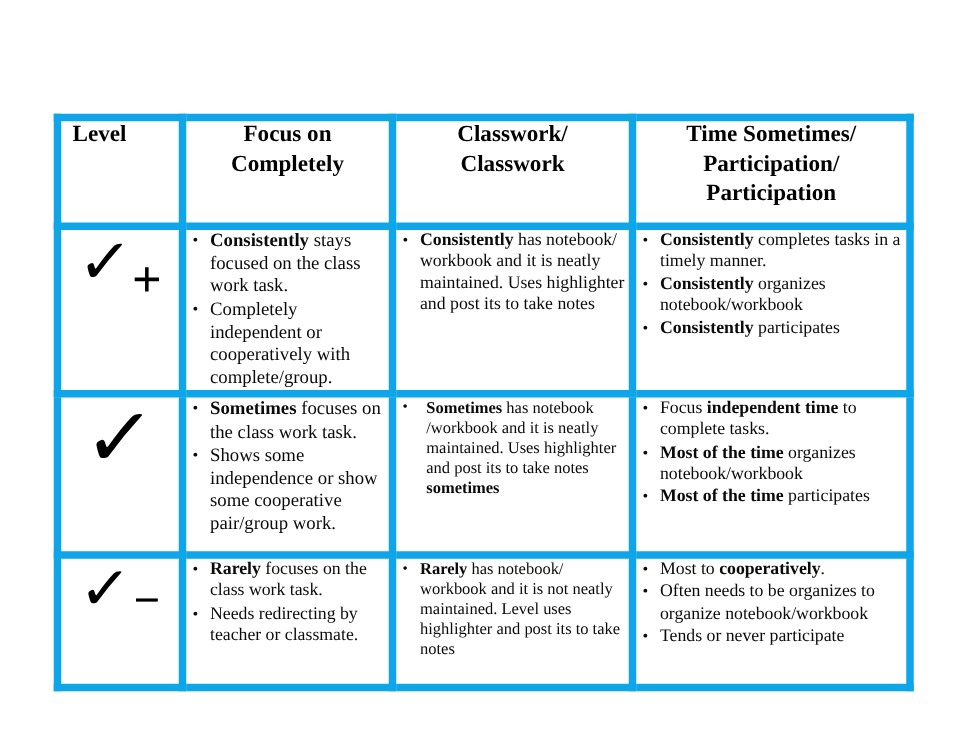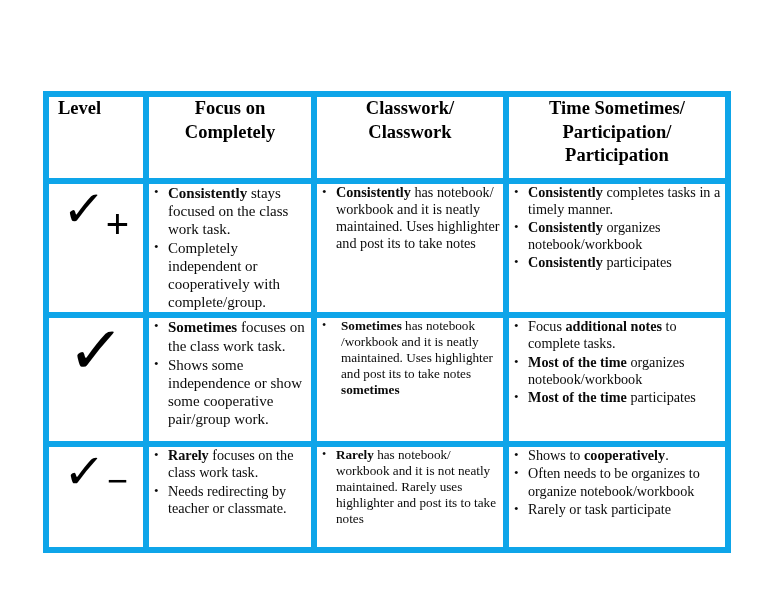--- a/index.html
+++ b/index.html
@@ -223,21 +223,21 @@
         </td>
 
         <td class="body-cell txt-13">
           <ul>
             <li class="indent-bullet"><b>Sometimes</b><span> has notebook /workbook and it is neatly maintained.  Uses highlighter and post its to take notes </span><b>sometimes</b></li>
           </ul>
         </td>
 
         <td class="body-cell txt-14">
           <ul>
-            <li><span>Focus </span><b>additional notes</b><span> to complete tasks.</span></li>
+            <li><span>Focus </span><b>independent time</b><span> to complete tasks.</span></li>
             <li><b>Most of the time</b><span> organizes notebook/workbook</span></li>
             <li><b>Most of the time</b><span> participates</span></li>
           </ul>
         </td>
       </tr>
 
       <tr class="row3">
         <td class="level-cell">
           <span class="mark mark-minus">
             <span class="tick">✓</span><span class="sign">−</span>
@@ -246,28 +246,28 @@
 
         <td class="body-cell txt-14">
           <ul>
             <li><b>Rarely</b><span> focuses on the class work task.</span></li>
             <li><span>Needs redirecting by teacher or classmate.</span></li>
           </ul>
         </td>
 
         <td class="body-cell txt-13">
           <ul>
-            <li><b>Rarely</b><span> has notebook/ workbook and it is not neatly maintained.  Rarely uses highlighter and post its to take notes</span></li>
-          </ul>
-        </td>
-
-        <td class="body-cell txt-14">
-          <ul>
-            <li><span>Shows to </span><b>cooperatively</b><span>.</span></li>
+            <li><b>Rarely</b><span> has notebook/ workbook and it is not neatly maintained.  Level uses highlighter and post its to take notes</span></li>
+          </ul>
+        </td>
+
+        <td class="body-cell txt-14">
+          <ul>
+            <li><span>Most to </span><b>cooperatively</b><span>.</span></li>
             <li><span>Often needs to be organizes to organize notebook/workbook</span></li>
-            <li><span>Rarely or task participate</span></li>
+            <li><span>Tends or never participate</span></li>
           </ul>
         </td>
       </tr>
 
     </tbody>
   </table>
 </div>
 
 </body></html>

